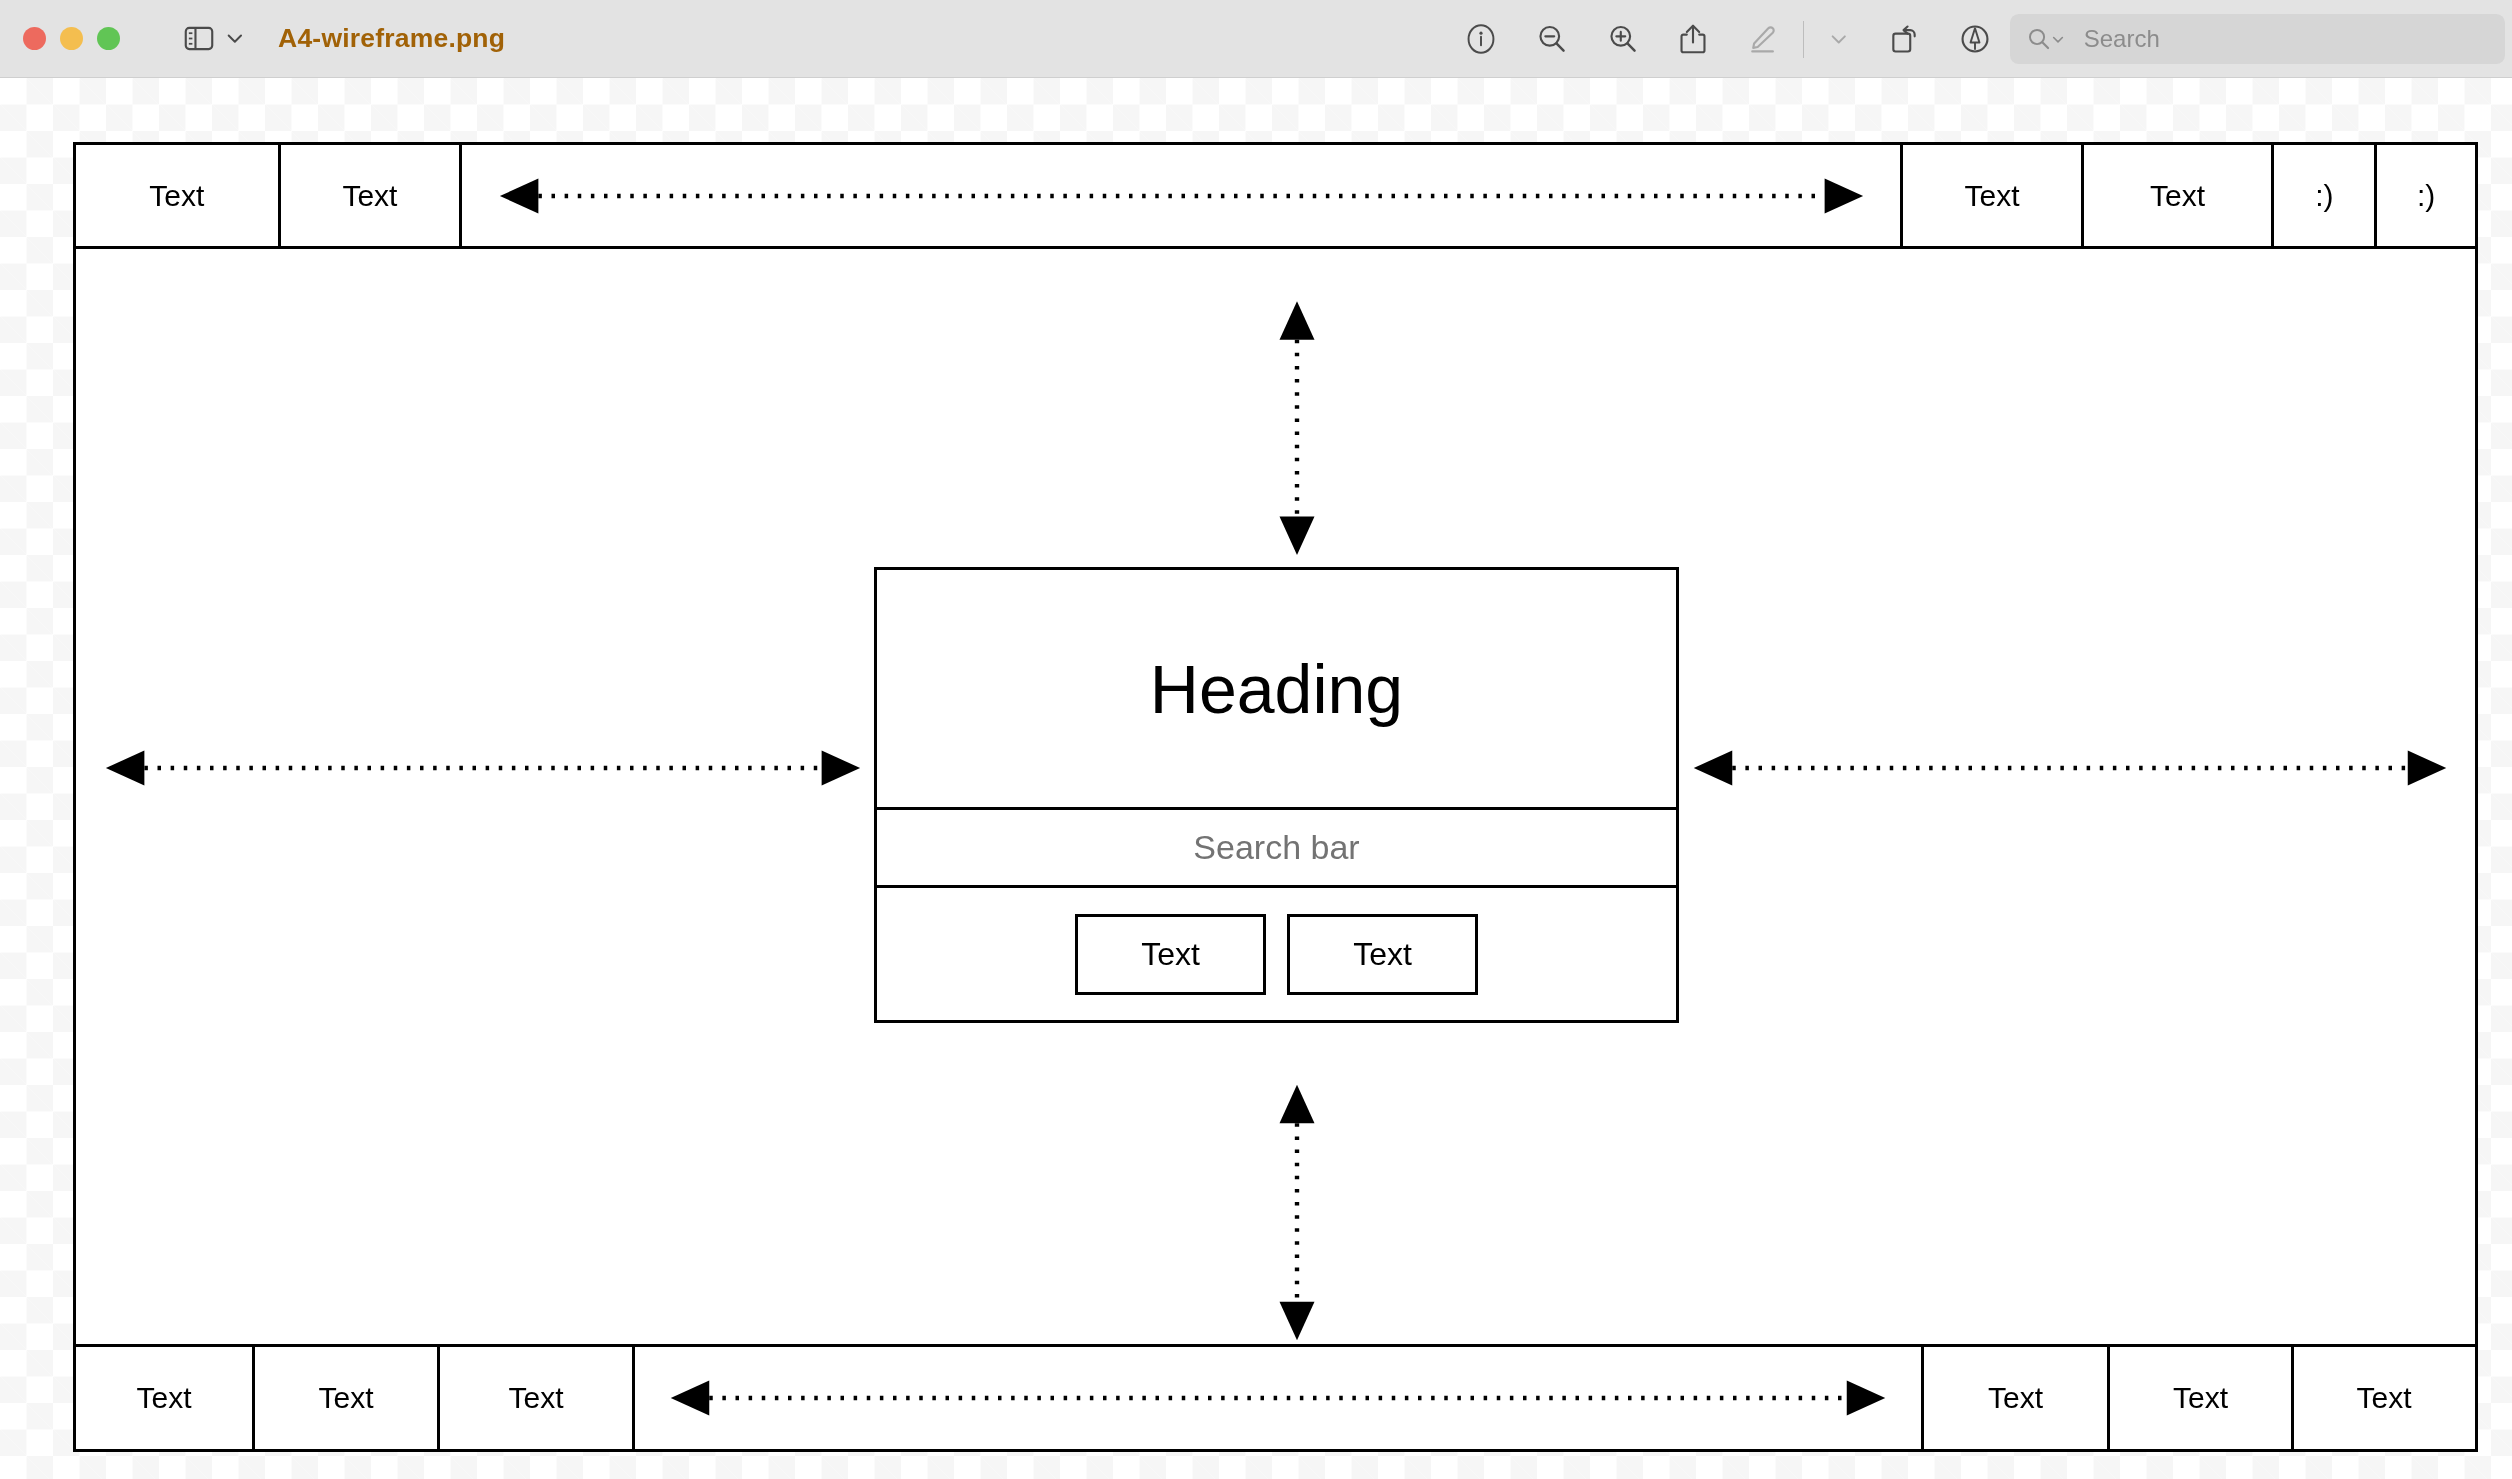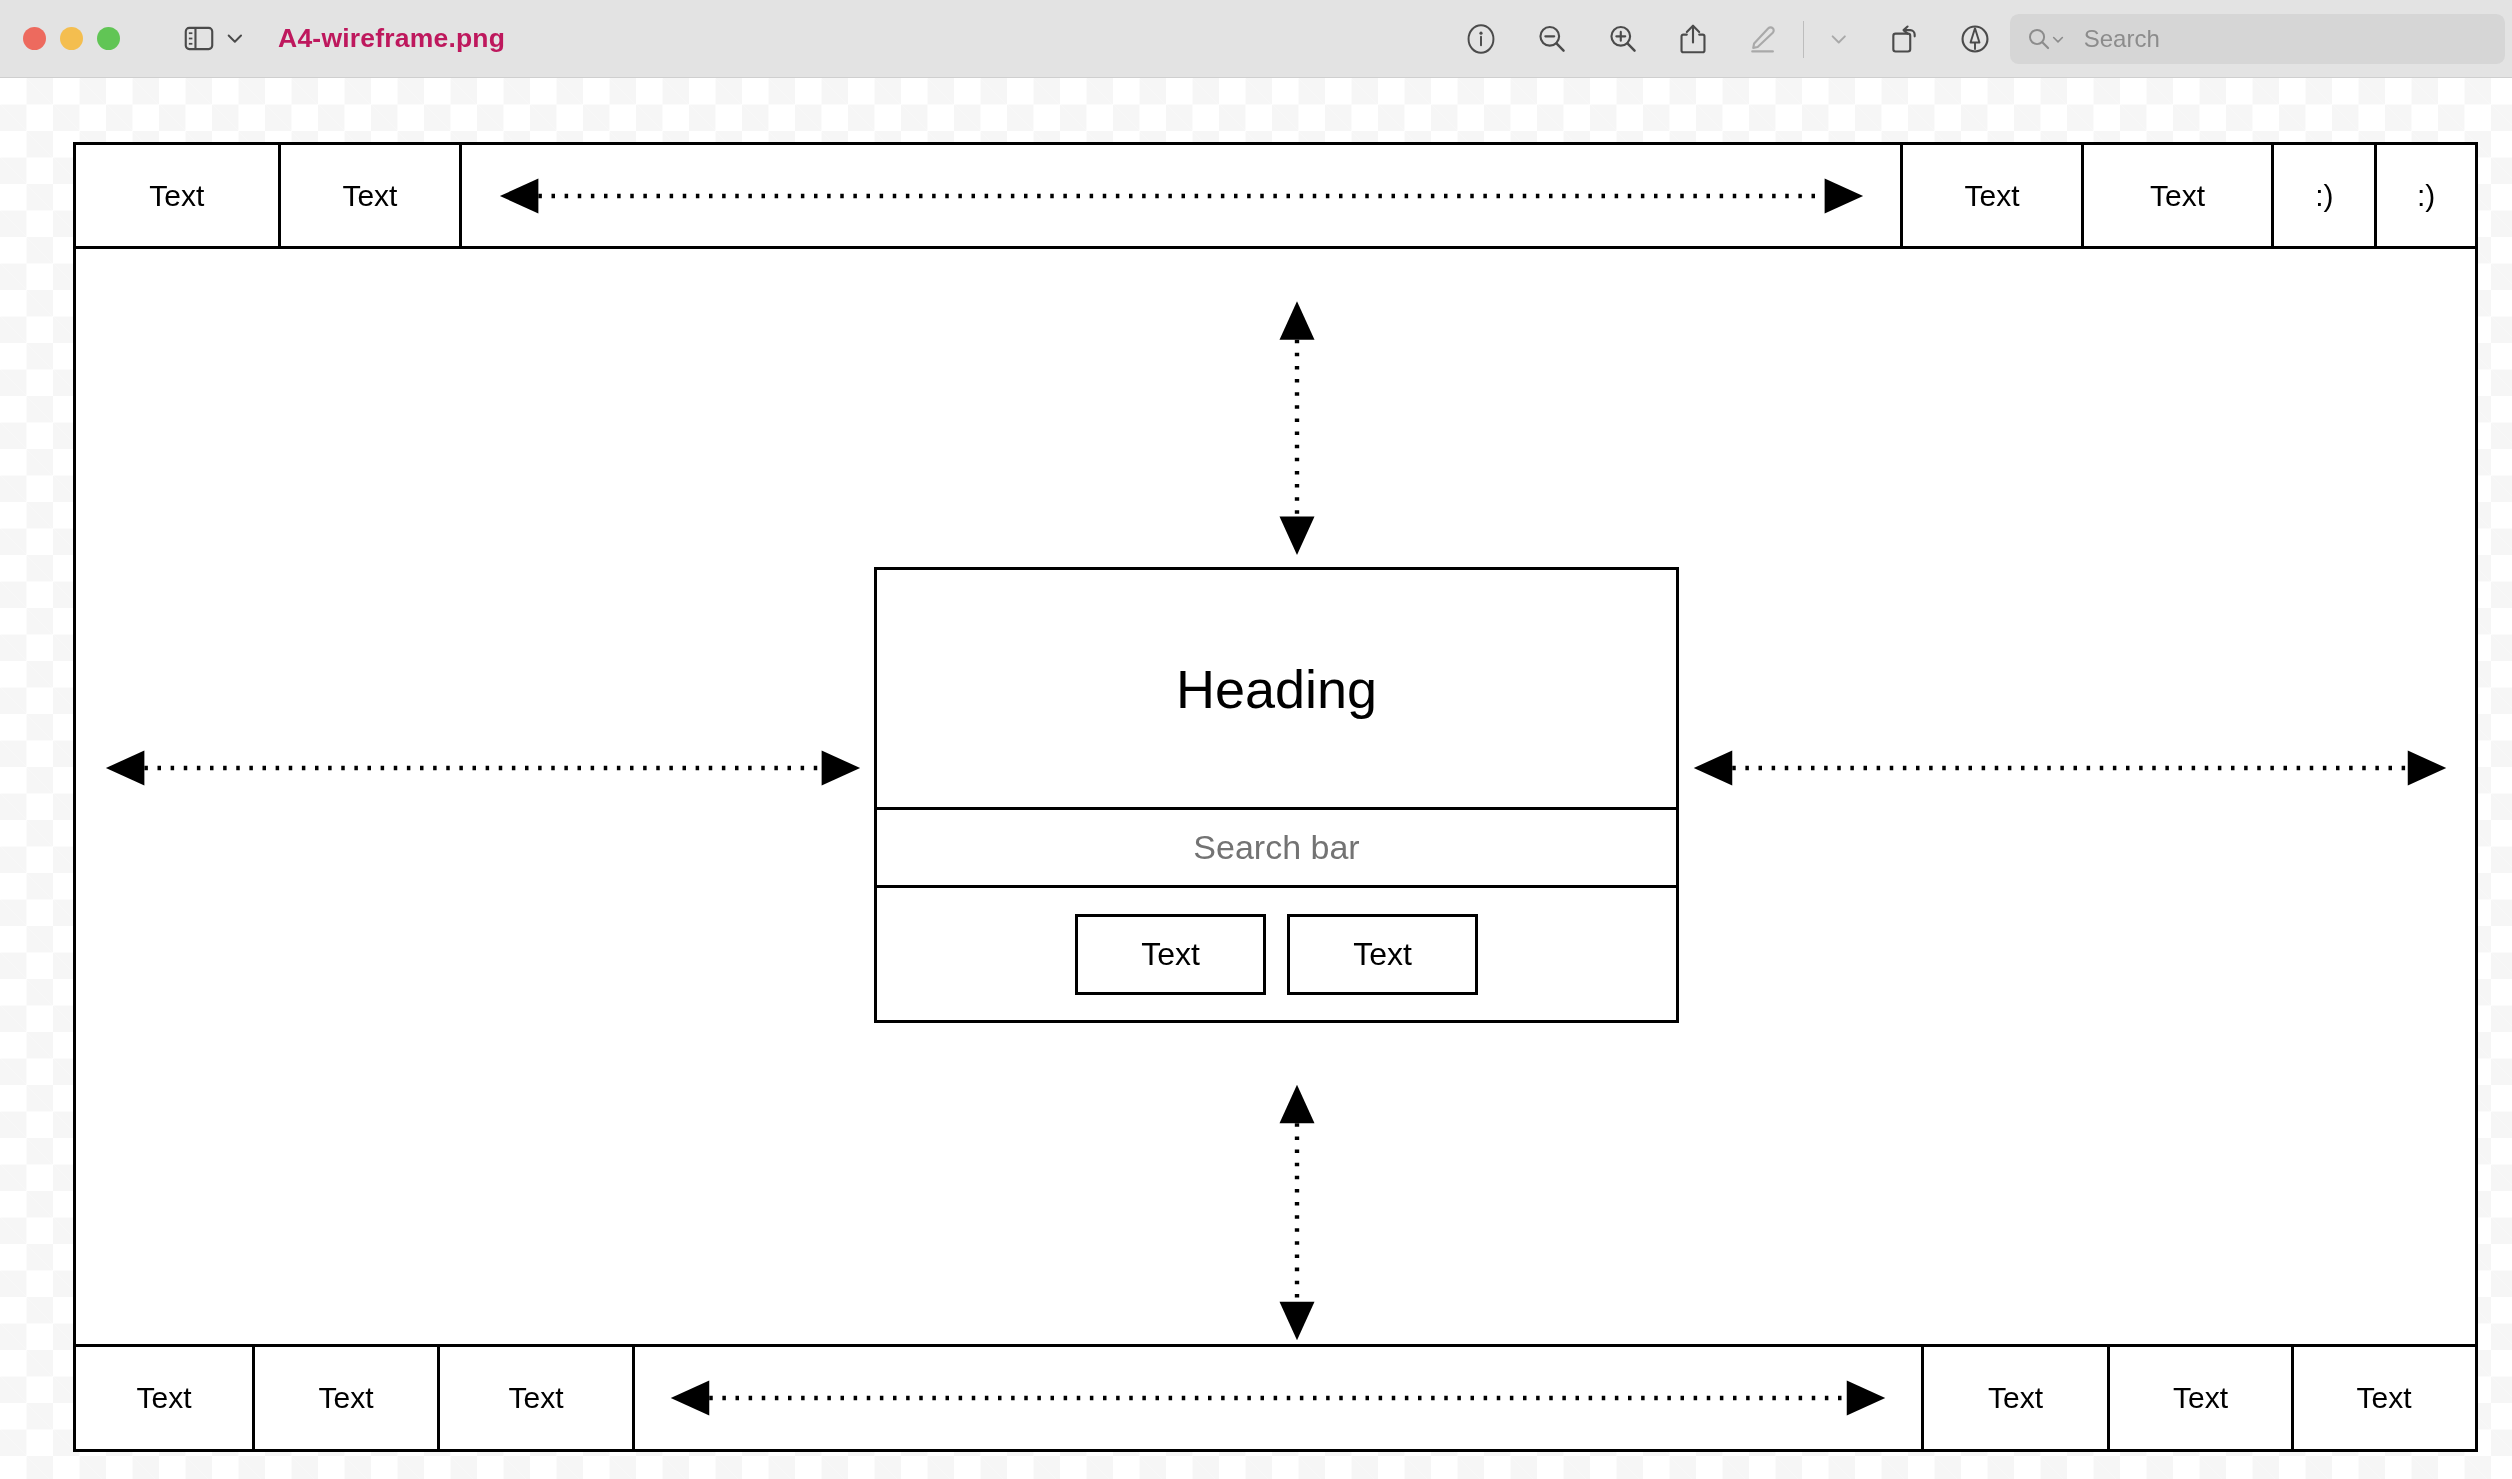--- a/index.html
+++ b/index.html
@@ -52,21 +52,21 @@
   .icon-btn {
     display: flex;
     align-items: center;
     justify-content: center;
     color: #4a4a4a;
   }
   #doc-title {
     margin-left: 34px;
     font-size: 26.5px;
     font-weight: bold;
-    color: #be185d;
+    color: #a16207;
     letter-spacing: 0.2px;
     white-space: nowrap;
   }
 
   #titlebar-right {
     position: absolute;
     right: 0; top: 0;
     height: 78px;
     display: flex;
     align-items: center;
@@ -165,21 +165,21 @@
     flex-direction: column;
   }
   #card-heading-row {
     flex: 0 0 240px;
     display: flex;
     align-items: center;
     justify-content: center;
     border-bottom: 3.5px solid #000000;
   }
   #card-heading-text {
-    font-size: 54px;
+    font-size: 68px;
     color: #000000;
     line-height: 1;
   }
   #card-search-row {
     flex: 0 0 78px;
     display: flex;
     align-items: center;
     justify-content: center;
     border-bottom: 3.5px solid #000000;
   }

